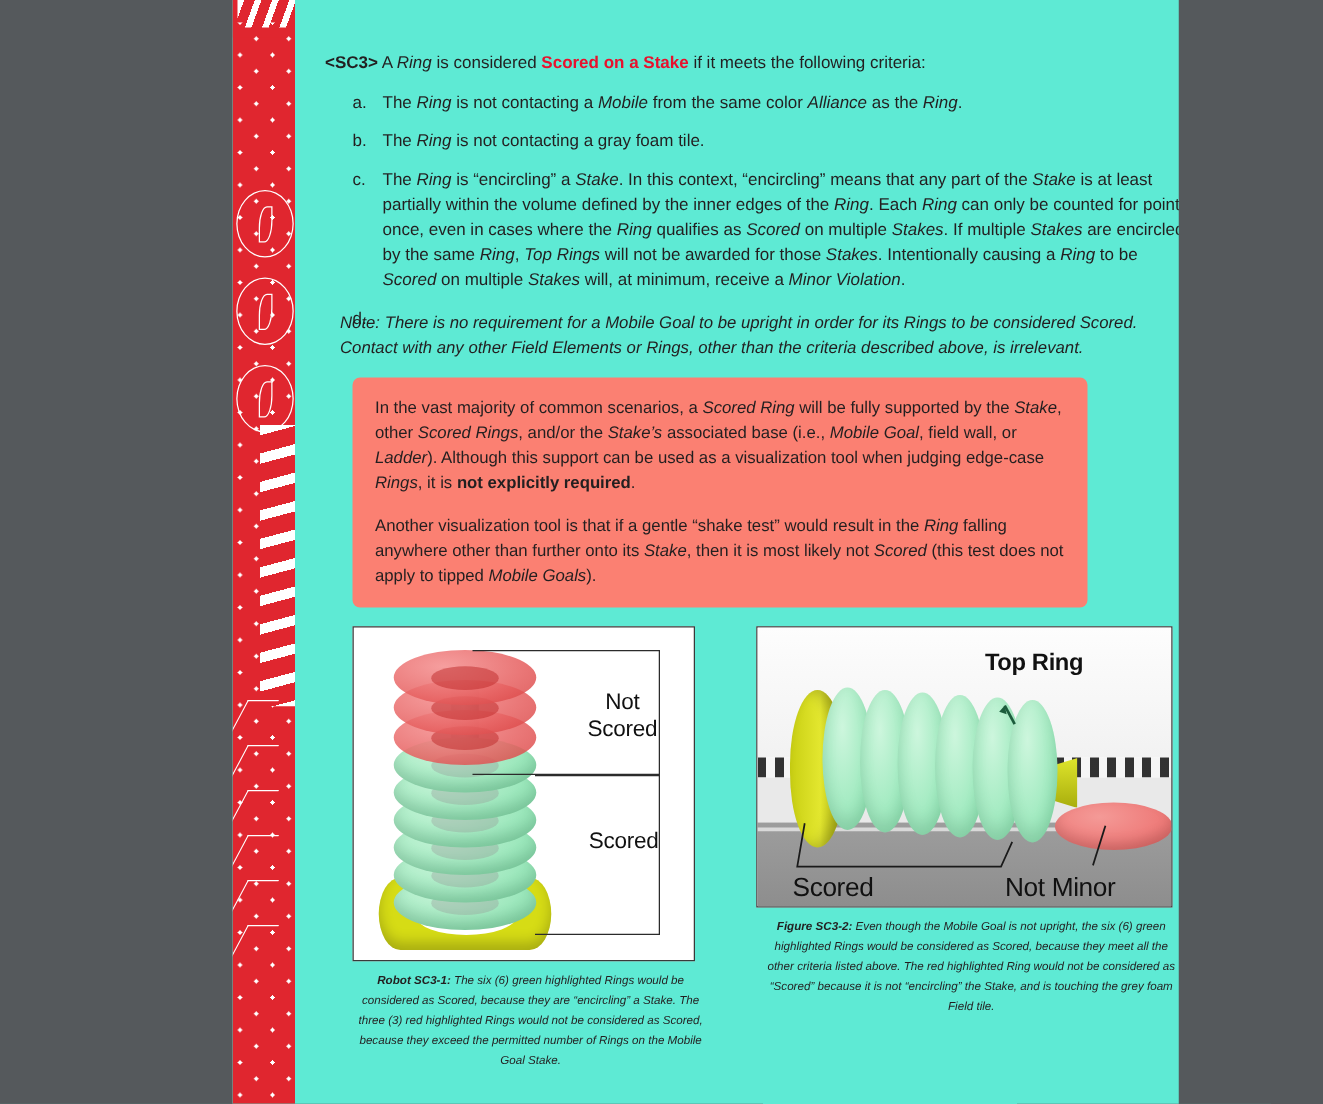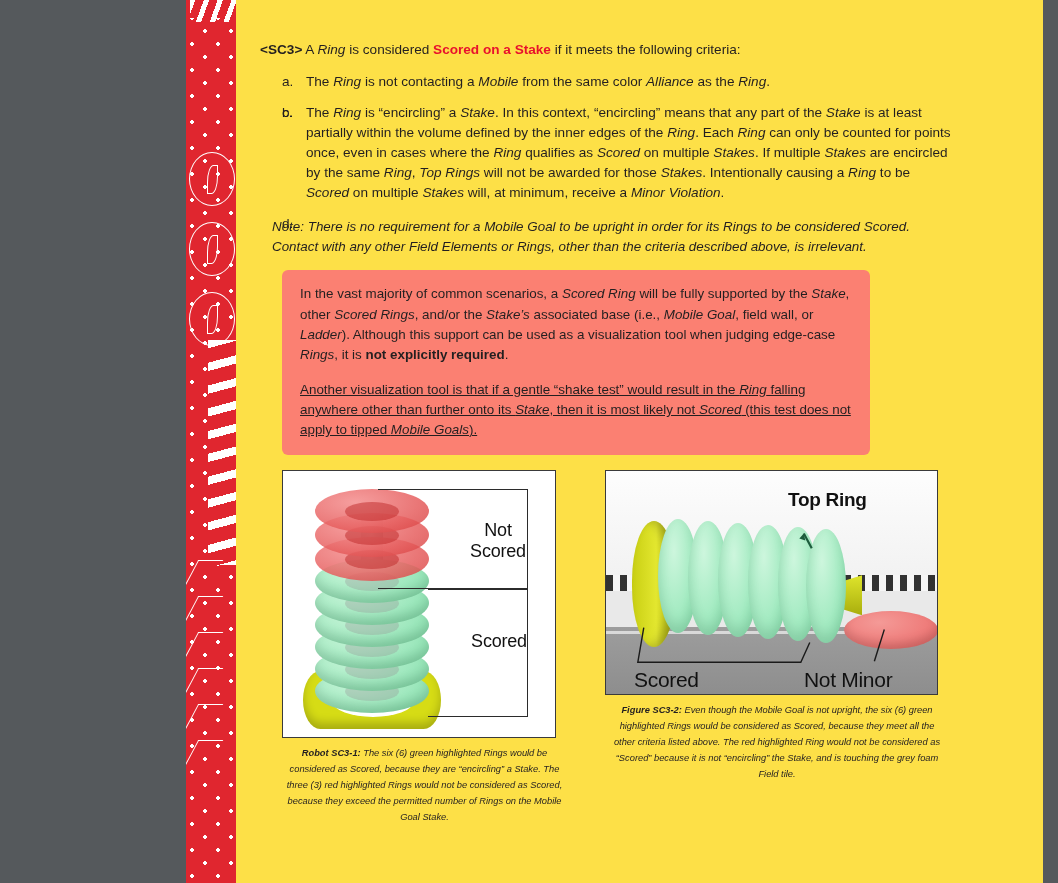--- a/index.html
+++ b/index.html
@@ -10,23 +10,23 @@
   body {
     width: 1058px;
     height: 883px;
     overflow: hidden;
     font-family: "Liberation Sans", sans-serif;
   }
   #page {
     position: absolute;
     left: 186px;
     top: 0;
-    width: 857px;
+    width: 757px;
     height: 883px;
-    background: #fde047;
+    background: #5eead4;
     overflow: hidden;
   }
 
   
   #sideband {
     position: absolute;
     left: 0;
     top: 0;
     width: 50px;
     height: 883px;
@@ -146,21 +146,21 @@
     border-radius: 6px;
     padding: 14px 18px 15px 18px;
     box-sizing: border-box;
   }
   .callout p {
     margin: 0;
     font-size: 13.4px;
     line-height: 1.50;
     color: #231f20;
   }
-  .callout p + p { margin-top: 15px; text-decoration: underline; }
+  .callout p + p { margin-top: 15px; }
   .callout b { font-weight: bold; }
 
   
   .figure-row {
     display: flex;
     margin-top: 15px;
     margin-left: 22px;
     align-items: flex-start;
   }
   .fig-col { position: relative; }
@@ -349,20 +349,21 @@
 
     <p class="lead"><span class="sc-tag">&lt;SC3&gt;</span><span> A </span><i>Ring</i><span> is considered </span><span class="red-bold">Scored on a Stake</span><span> if it meets the following criteria:</span></p>
 
     <ol class="criteria">
       <li>
         <span class="marker">a.</span>
         <span>The <i>Ring</i> is not contacting a <i>Mobile</i> from the same color <i>Alliance</i> as the <i>Ring</i>.</span>
       </li>
       <li>
         <span class="marker">b.</span>
+        <span>The <i>Ring</i> is not contacting a gray foam tile.</span>
       </li>
       <li>
         <span class="marker">c.</span>
         <span>The <i>Ring</i> is “encircling” a <i>Stake</i>.  In this context, “encircling” means that any part of the <i>Stake</i> is at least partially within the volume defined by the inner edges of the <i>Ring</i>. Each <i>Ring</i> can only be counted for points once, even in cases where the <i>Ring</i> qualifies as <i>Scored</i> on multiple <i>Stakes</i>. If multiple <i>Stakes</i> are encircled by the same <i>Ring</i>, <i>Top Rings</i> will not be awarded for those <i>Stakes</i>. Intentionally causing a <i>Ring</i> to be <i>Scored</i> on multiple <i>Stakes</i> will, at minimum, receive a <i>Minor Violation</i>.</span>
       </li>
       <li>
         <span class="marker">d.</span>
       </li>
     </ol>
 

